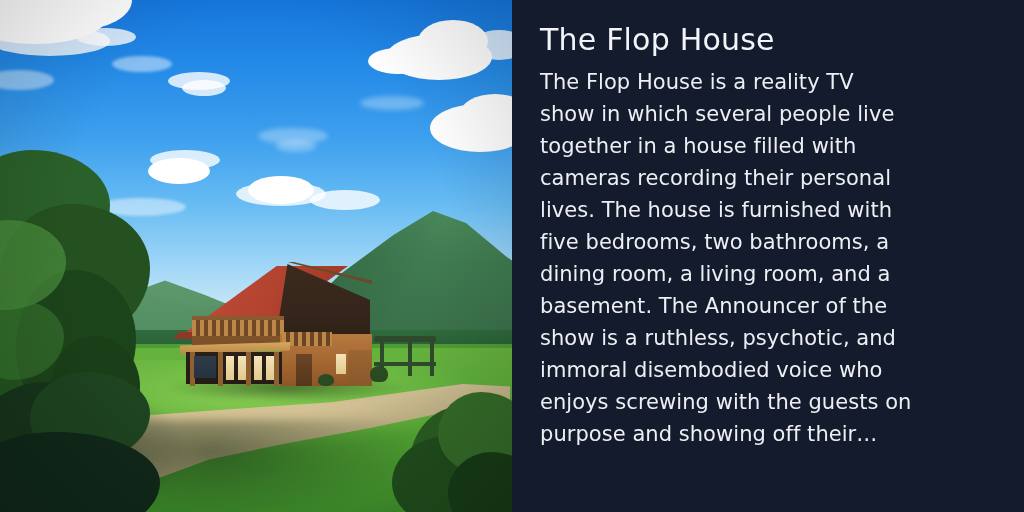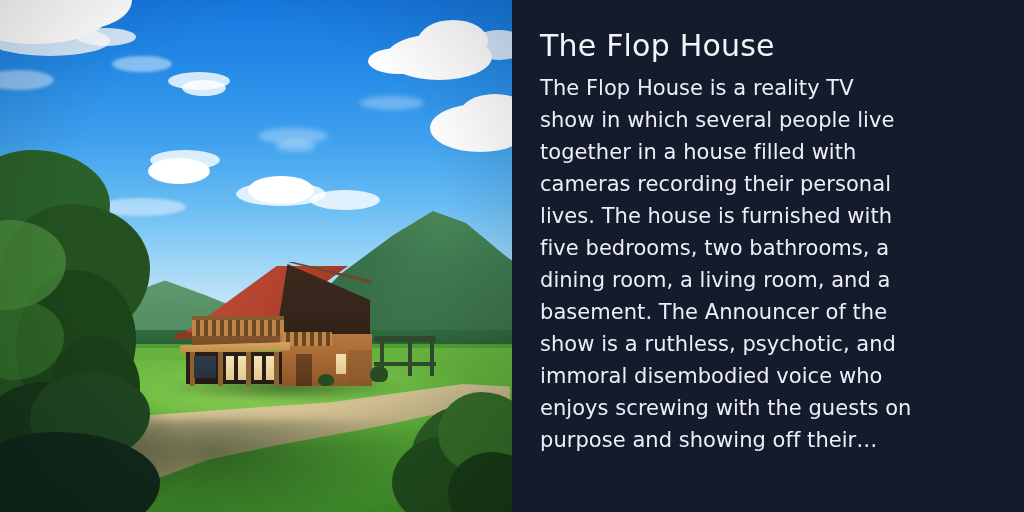--- a/index.html
+++ b/index.html
@@ -306,21 +306,21 @@
     position: absolute;
     left: 0; top: 0; width: 512px; height: 512px;
     background: radial-gradient(ellipse at 50% 45%, rgba(0,0,0,0) 52%, rgba(0,0,0,0.18) 100%);
     pointer-events: none;
   }
 
   
   .text-pane {
     flex: 1 1 auto;
     background: #141B2D;
-    padding: 28px 40px 0 28px;
+    padding: 22px 40px 0 28px;
     box-sizing: border-box;
   }
   .title {
     color: #F2F4F8;
     font-size: 30px;
     font-weight: 400;
     line-height: 36px;
     margin: 0 0 8px 0;
     letter-spacing: 0.2px;
   }

